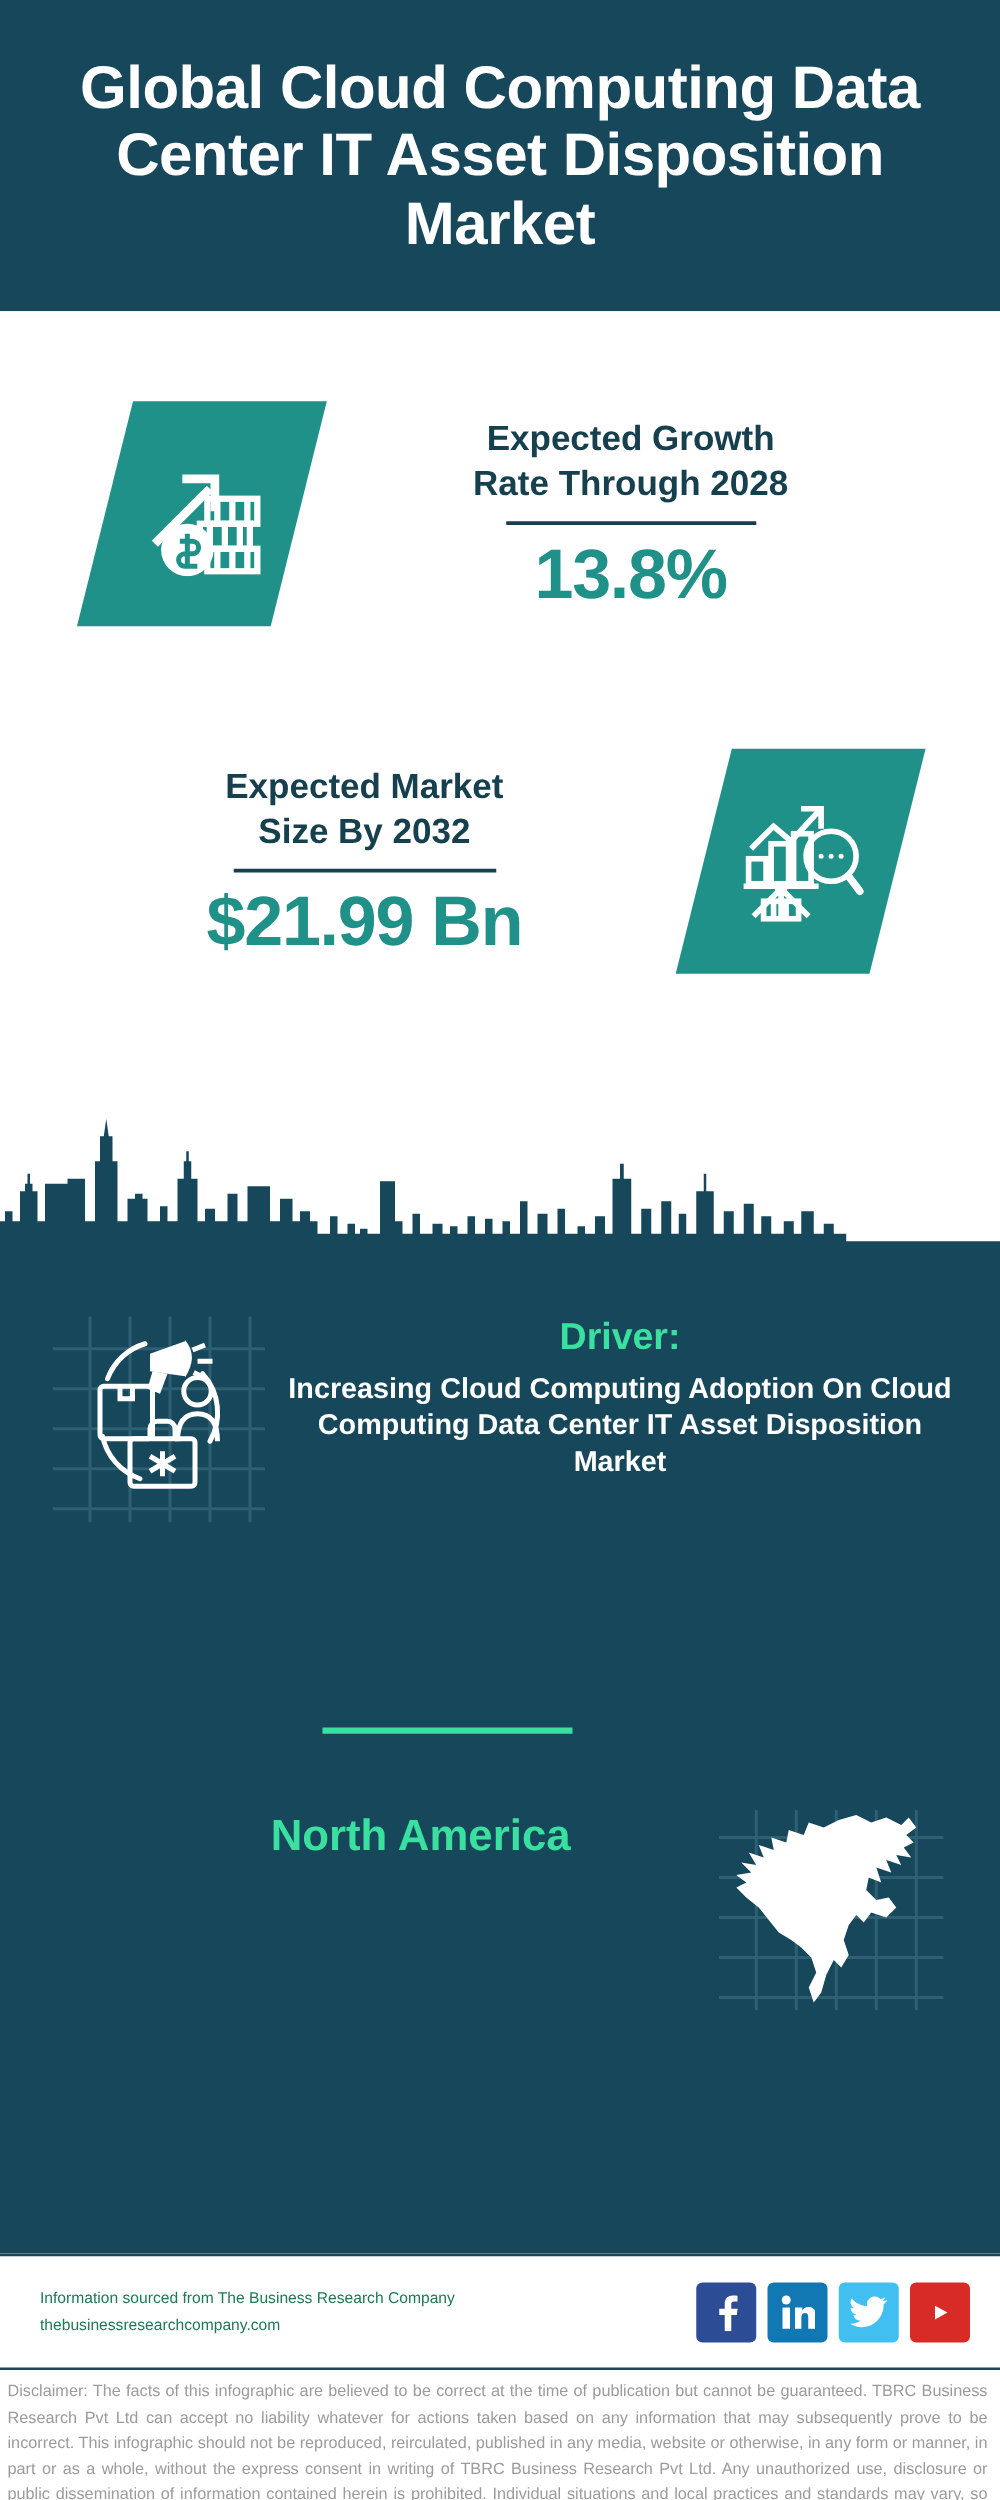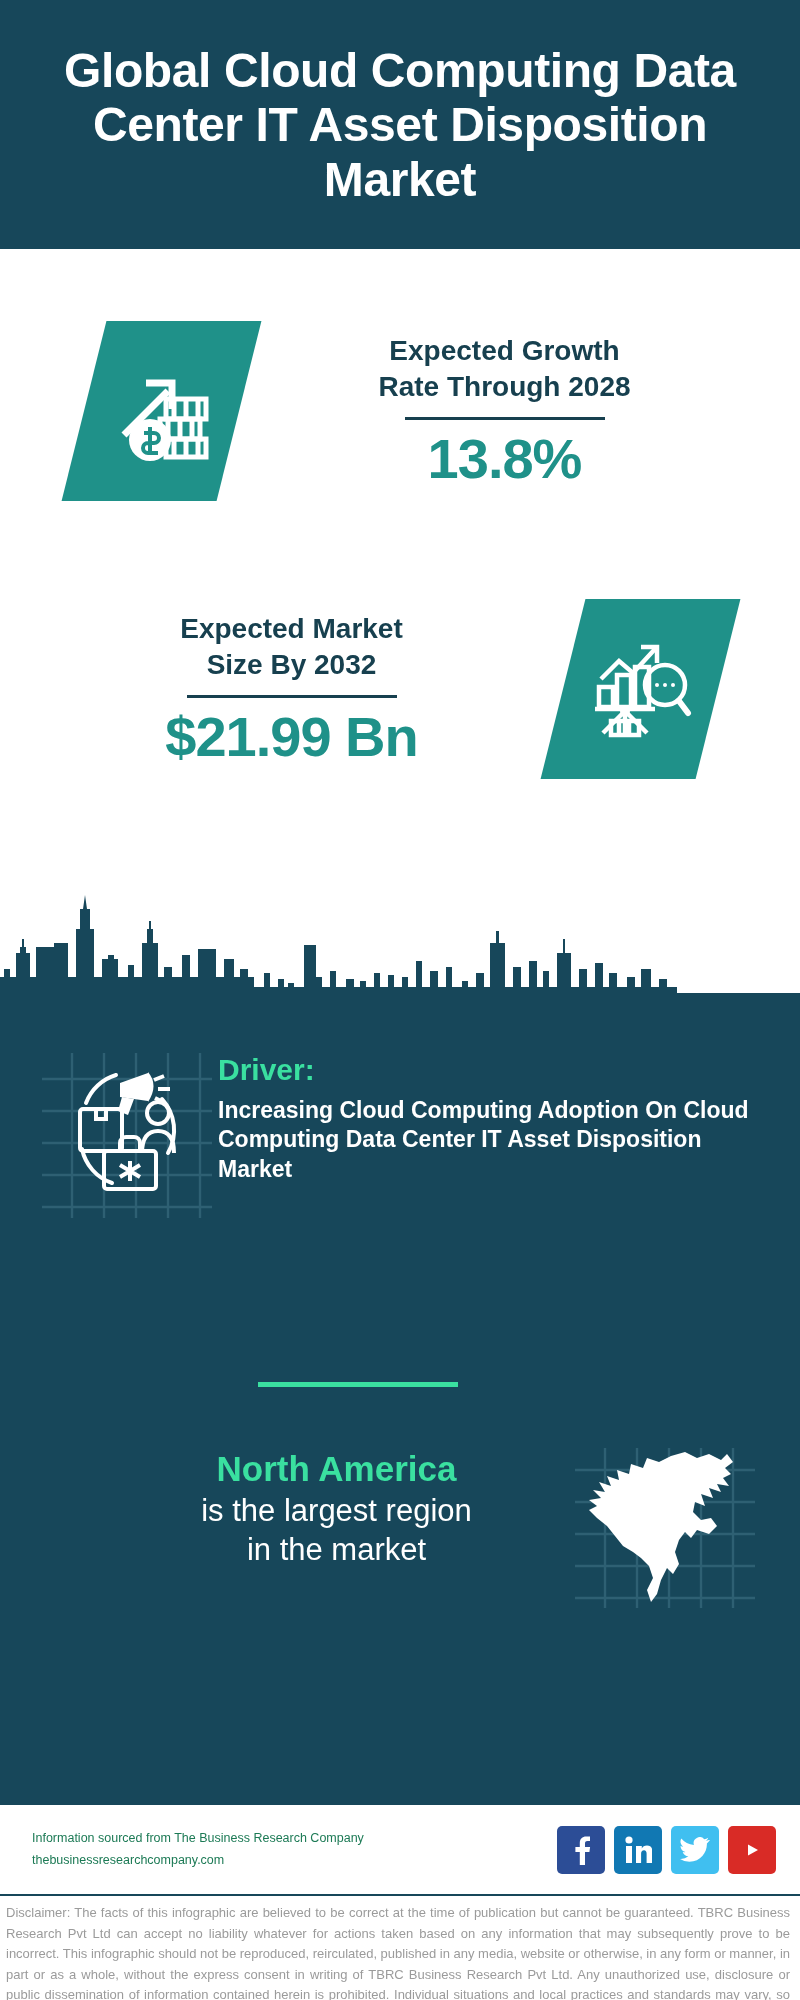--- a/index.html
+++ b/index.html
@@ -81,21 +81,21 @@
     display:block;
   }
 
   
   .driver-row {
     position:absolute; top:60px; left:0;
     width:800px;
     display:flex; align-items:flex-start;
   }
   .grid-ico { width:170px; height:165px; margin-left:42px; flex:none; }
-  .driver-text { flex:1; padding:0 26px 0 6px; }
+  .driver-text { flex:1; text-align:center; padding:0 26px 0 6px; }
   .driver-heading {
     color:#3ae0a0; font-size:30px; font-weight:bold; line-height:1.15;
     margin-bottom:8px;
   }
   .driver-body {
     color:#ffffff; font-size:23px; font-weight:bold; line-height:1.30;
   }
 
   .divider {
     position:absolute; top:389px; left:258px;
@@ -266,24 +266,20 @@
         <div class="driver-heading">Driver:</div>
         <div class="driver-body">Increasing Cloud Computing Adoption On Cloud Computing Data Center IT Asset Disposition Market</div>
       </div>
     </div>
 
     <div class="divider"></div>
 
     <div class="region-row">
       <div class="region-text">
         <div class="region-name">North America</div>
-        <div class="region-sub">
-          <span>is the largest region</span><br>
-          <span>in the market</span>
-        </div>
       </div>
       <span class="map-ico">
         <svg width="180" height="160" viewBox="0 0 180 160">
           <g stroke="#2e6073" stroke-width="2.4" fill="none">
             <path d="M30 0 v160 M62 0 v160 M94 0 v160 M126 0 v160 M158 0 v160"></path>
             <path d="M0 22 h180 M0 54 h180 M0 86 h180 M0 118 h180 M0 150 h180"></path>
           </g>
           <path fill="#ffffff" d="M96 8 L110 4 L122 10 L134 6 L146 12 L152 6 L158 14 L150 20 L156 26 L148 30
             L154 38 L142 36 L146 44 L134 40 L138 50 L126 46 L130 58 L120 54 L118 64 L126 72 L136 70 L142 78
             L134 86 L122 82 L116 90 L110 84 L104 92 L100 104 L104 116 L98 126 L92 120 L86 132 L82 146 L76 154

